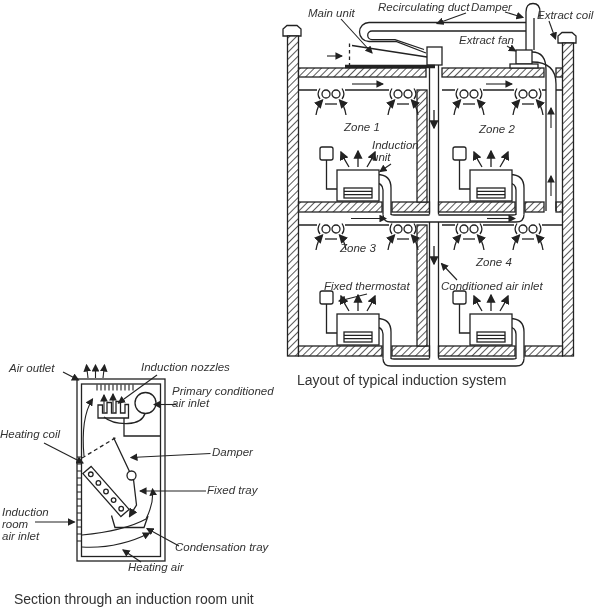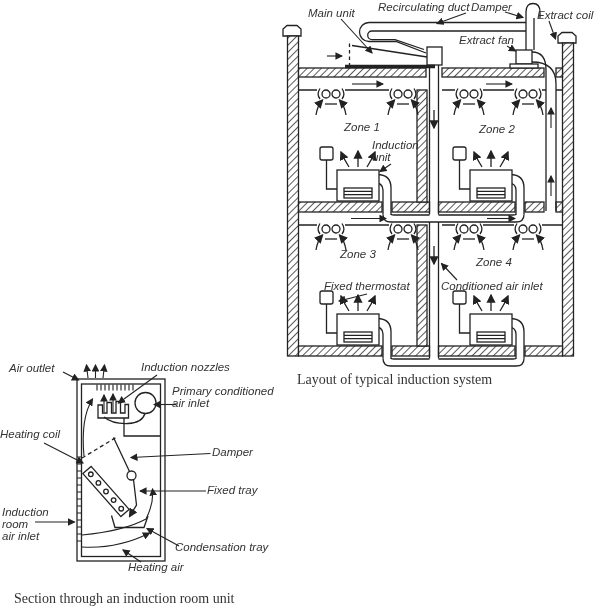--- a/index.html
+++ b/index.html
@@ -9,21 +9,21 @@
   }
   #canvas{position:absolute;left:0;top:0;}
   .lbl{
     position:absolute;font-size:11.5px;line-height:12px;color:#333333;
     white-space:nowrap;
     font-style:italic;
   }
   .lbl.block{white-space:normal;}
   .lbl.center{text-align:left;}
   .cap{
-    position:absolute;font-size:14px;color:#333333;white-space:nowrap;font-family:Liberation Serif, serif;
+    position:absolute;font-size:14px;color:#333333;white-space:nowrap;
   }
 </style>
 </head>
 <body>
 
 <svg id="canvas" width="600" height="609" viewBox="0 0 600 609">
   <defs>
     <pattern id="hatch" width="5" height="5" patternUnits="userSpaceOnUse" patternTransform="rotate(45)">
       <rect width="5" height="5" fill="#ffffff"></rect>
       <line x1="0" y1="0" x2="0" y2="5" stroke="#222222" stroke-width="1.5"></line>
@@ -230,21 +230,21 @@
   </g>
 </svg>
 
 <div class="lbl" style="left:308px;top:7px">Main unit</div>
 <div class="lbl" style="left:378px;top:1px">Recirculating duct</div>
 <div class="lbl" style="left:471px;top:1px">Damper</div>
 <div class="lbl" style="left:537px;top:9px">Extract coil</div>
 <div class="lbl" style="left:459px;top:34px">Extract fan</div>
 <div class="lbl" style="left:344px;top:121px">Zone 1</div>
 <div class="lbl" style="left:479px;top:123px">Zone 2</div>
-<div class="lbl" style="left:340px;top:248px">Zone 3</div>
+<div class="lbl" style="left:340px;top:242px">Zone 3</div>
 <div class="lbl" style="left:476px;top:256px">Zone 4</div>
 <div class="lbl block center" style="left:372px;top:139px;width:50px">
   <span style="display:block">Induction</span>
   <span style="display:block">unit</span>
 </div>
 <div class="lbl" style="left:324px;top:280px">Fixed thermostat</div>
 <div class="lbl" style="left:441px;top:280px">Conditioned air inlet</div>
 <div class="cap" style="left:297px;top:372px">Layout of typical induction system</div>
 
 <div class="lbl" style="left:9px;top:362px">Air outlet</div>

